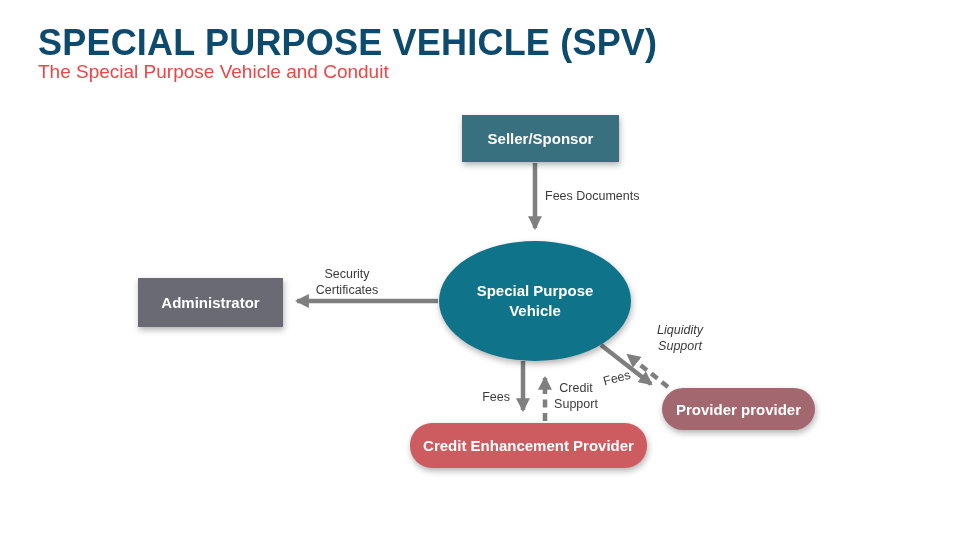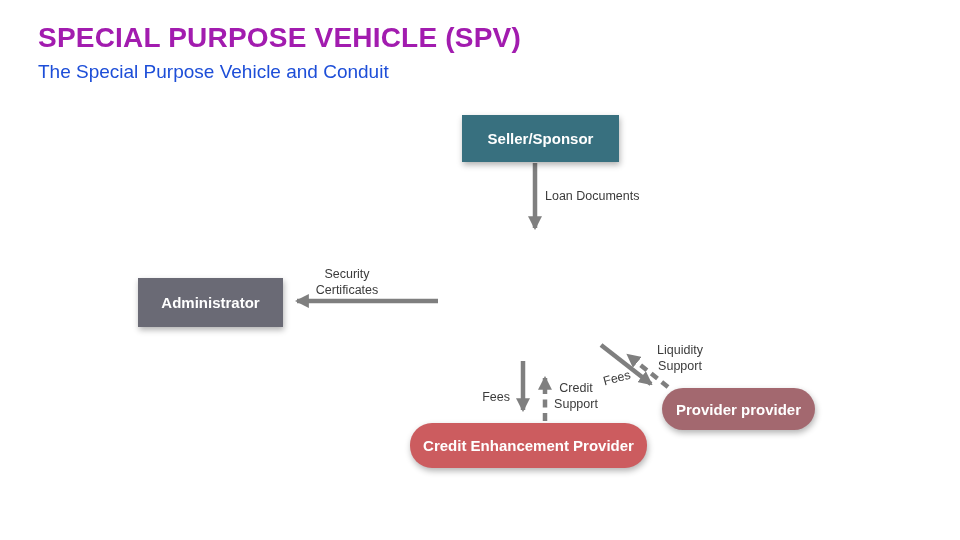--- a/index.html
+++ b/index.html
@@ -7,26 +7,26 @@
   body { font-family: "Liberation Sans", sans-serif; background: #e8e8e8; }
   .slide {
     position: relative;
     width: 960px; height: 540px;
     background: #ffffff;
     overflow: hidden;
     margin: 0 auto;
   }
   .slide-title {
     position: absolute; left: 38px; top: 22px;
-    font-size: 28px; font-weight: 700; color: #a21caf;
+    font-size: 36px; font-weight: 700; color: #0c4a6e;
     letter-spacing: 0.2px;
   }
   .slide-subtitle {
     position: absolute; left: 38px; top: 61px;
-    font-size: 19px; font-weight: 400; color: #1d4ed8;
+    font-size: 19px; font-weight: 400; color: #ef4444;
   }
   .node {
     position: absolute;
     display: flex; align-items: center; justify-content: center;
     color: #ffffff; font-weight: 700; font-size: 15px;
     text-align: center;
     box-shadow: 1px 3px 6px rgba(0,0,0,0.30);
   }
   .node-seller   { left: 462px; top: 115px; width: 157px; height: 47px; }
   .node-admin    { left: 138px; top: 278px; width: 145px; height: 49px; justify-content: center; }
@@ -45,21 +45,21 @@
     position: absolute;
     font-size: 12.5px; color: #3B3B3B;
     white-space: pre-line; text-align: center;
     line-height: 16px;
   }
   .lbl-loan      { left: 545px; top: 188px; text-align: left; }
   .lbl-security  { left: 302px; top: 266px; width: 90px; }
   .lbl-fees-left { left: 466px; top: 389px; width: 44px; text-align: right; }
   .lbl-credit    { left: 549px; top: 380px; width: 54px; }
   .lbl-fees-diag { left: 603px; top: 370px; transform: rotate(-15deg); }
-  .lbl-liq-sup   { left: 648px; top: 342px; width: 64px; }
+  .lbl-liq-sup   { left: 648px; top: 322px; width: 64px; font-style: italic; }
 </style>
 </head>
 <body>
 
 <div class="slide">
 
   <div class="slide-title">SPECIAL PURPOSE VEHICLE (SPV)</div>
   <div class="slide-subtitle">The Special Purpose Vehicle and Conduit</div>
 
   <svg class="arrow-layer" viewBox="0 0 960 540">
@@ -79,34 +79,37 @@
 
     <line x1="601" y1="345" x2="651" y2="384" marker-end="url(#ah)"></line>
 
     <line class="dashed" x1="668" y1="387" x2="628" y2="355" marker-end="url(#ah)"></line>
   </svg>
 
   <div class="node node-seller" style="background-color: rgb(56, 112, 127);">
     <span>Seller/Sponsor</span>
   </div>
 
+  <div class="node node-spv" style="background-color: rgb(15, 115, 137);">
+    <span>Special Purpose Vehicle</span>
+  </div>
 
   <div class="node node-admin" style="background-color: rgb(106, 106, 117);">
     <span>Administrator</span>
   </div>
 
   <div class="node node-cep" style="background-color: rgb(204, 92, 95);">
     <span>Credit Enhancement Provider</span>
   </div>
 
   <div class="node node-liq" style="background-color: rgb(163, 104, 111);">
     <span>Provider provider</span>
   </div>
 
-  <div class="edge-label lbl-loan">Loan Documents</div>
+  <div class="edge-label lbl-loan">Fees Documents</div>
   <div class="edge-label lbl-security">Security
 Certificates</div>
   <div class="edge-label lbl-fees-left">Fees</div>
   <div class="edge-label lbl-credit">Credit
 Support</div>
   <div class="edge-label lbl-fees-diag">Fees</div>
   <div class="edge-label lbl-liq-sup">Liquidity
 Support</div>
 
 </div>

